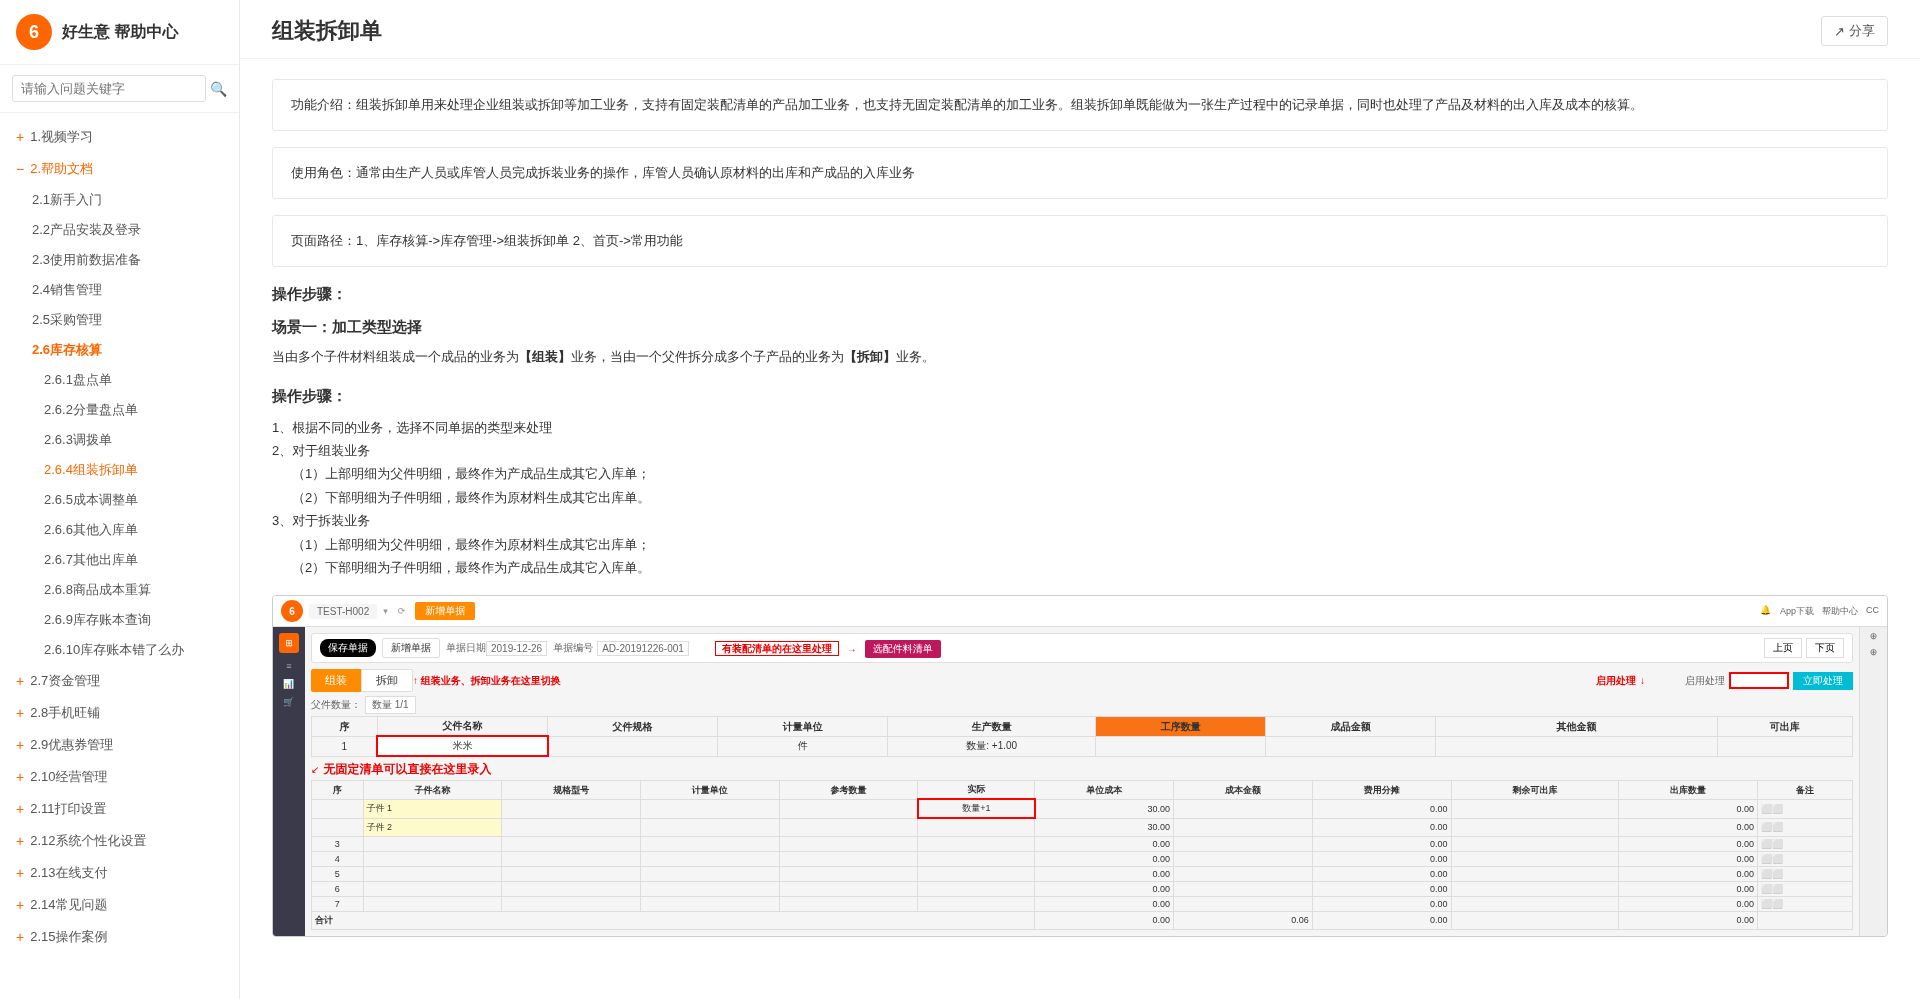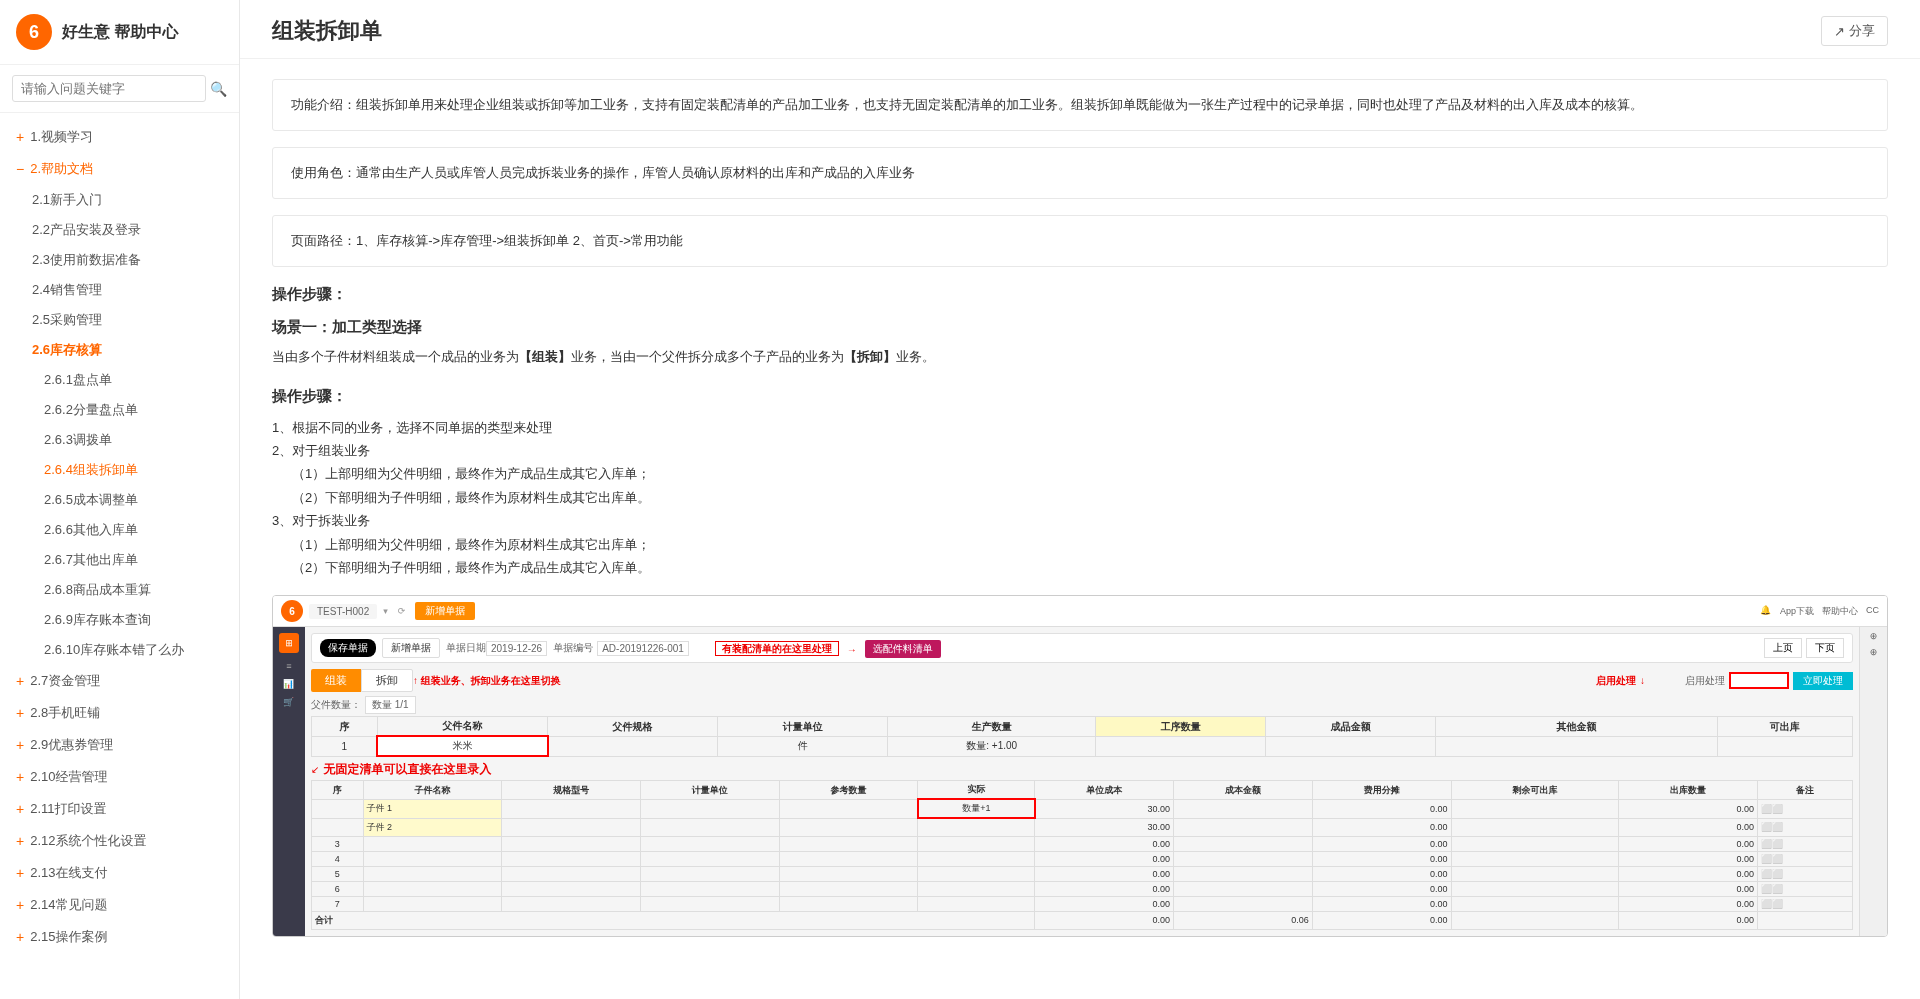--- a/index.html
+++ b/index.html
@@ -327,21 +327,21 @@
               <span style="border:1px solid #ddd; padding:1px 6px; background:#fff; font-size:10px;">数量 1/1</span>
             </div>
             <table style="width:100%; border-collapse:collapse; font-size:10px; margin-bottom:4px;">
               <thead>
                 <tr>
                   <th style="background:#f5f5f5;border:1px solid #ddd;padding:2px 4px;text-align:center;">序</th>
                   <th style="background:#f5f5f5;border:1px solid #ddd;padding:2px 4px;text-align:center;">父件名称</th>
                   <th style="background:#f5f5f5;border:1px solid #ddd;padding:2px 4px;text-align:center;">父件规格</th>
                   <th style="background:#f5f5f5;border:1px solid #ddd;padding:2px 4px;text-align:center;">计量单位</th>
                   <th style="background:#f5f5f5;border:1px solid #ddd;padding:2px 4px;text-align:center;">生产数量</th>
-                  <th style="background:#fef9c3;border:1px solid #ddd;padding:2px 4px;text-align:center;margin-left:9px;">工序数量</th>
+                  <th style="background:#f97316;border:1px solid #ddd;padding:2px 4px;text-align:center;margin-left:9px;">工序数量</th>
                   <th style="background:#f5f5f5;border:1px solid #ddd;padding:2px 4px;text-align:center;">成品金额</th>
                   <th style="background:#f5f5f5;border:1px solid #ddd;padding:2px 20px;text-align:center;">其他金额</th>
                   <th style="background:#f5f5f5;border:1px solid #ddd;padding:2px 4px;text-align:center;">可出库</th>
                 </tr>
               </thead>
               <tbody>
                 <tr>
                   <td style="border:1px solid #ddd;padding:2px 4px;text-align:center;">1</td>
                   <td style="border:2px solid red;padding:2px 4px;text-align:center;background:#fff;">米米</td>
                   <td style="border:1px solid #ddd;padding:2px 4px;"></td>

